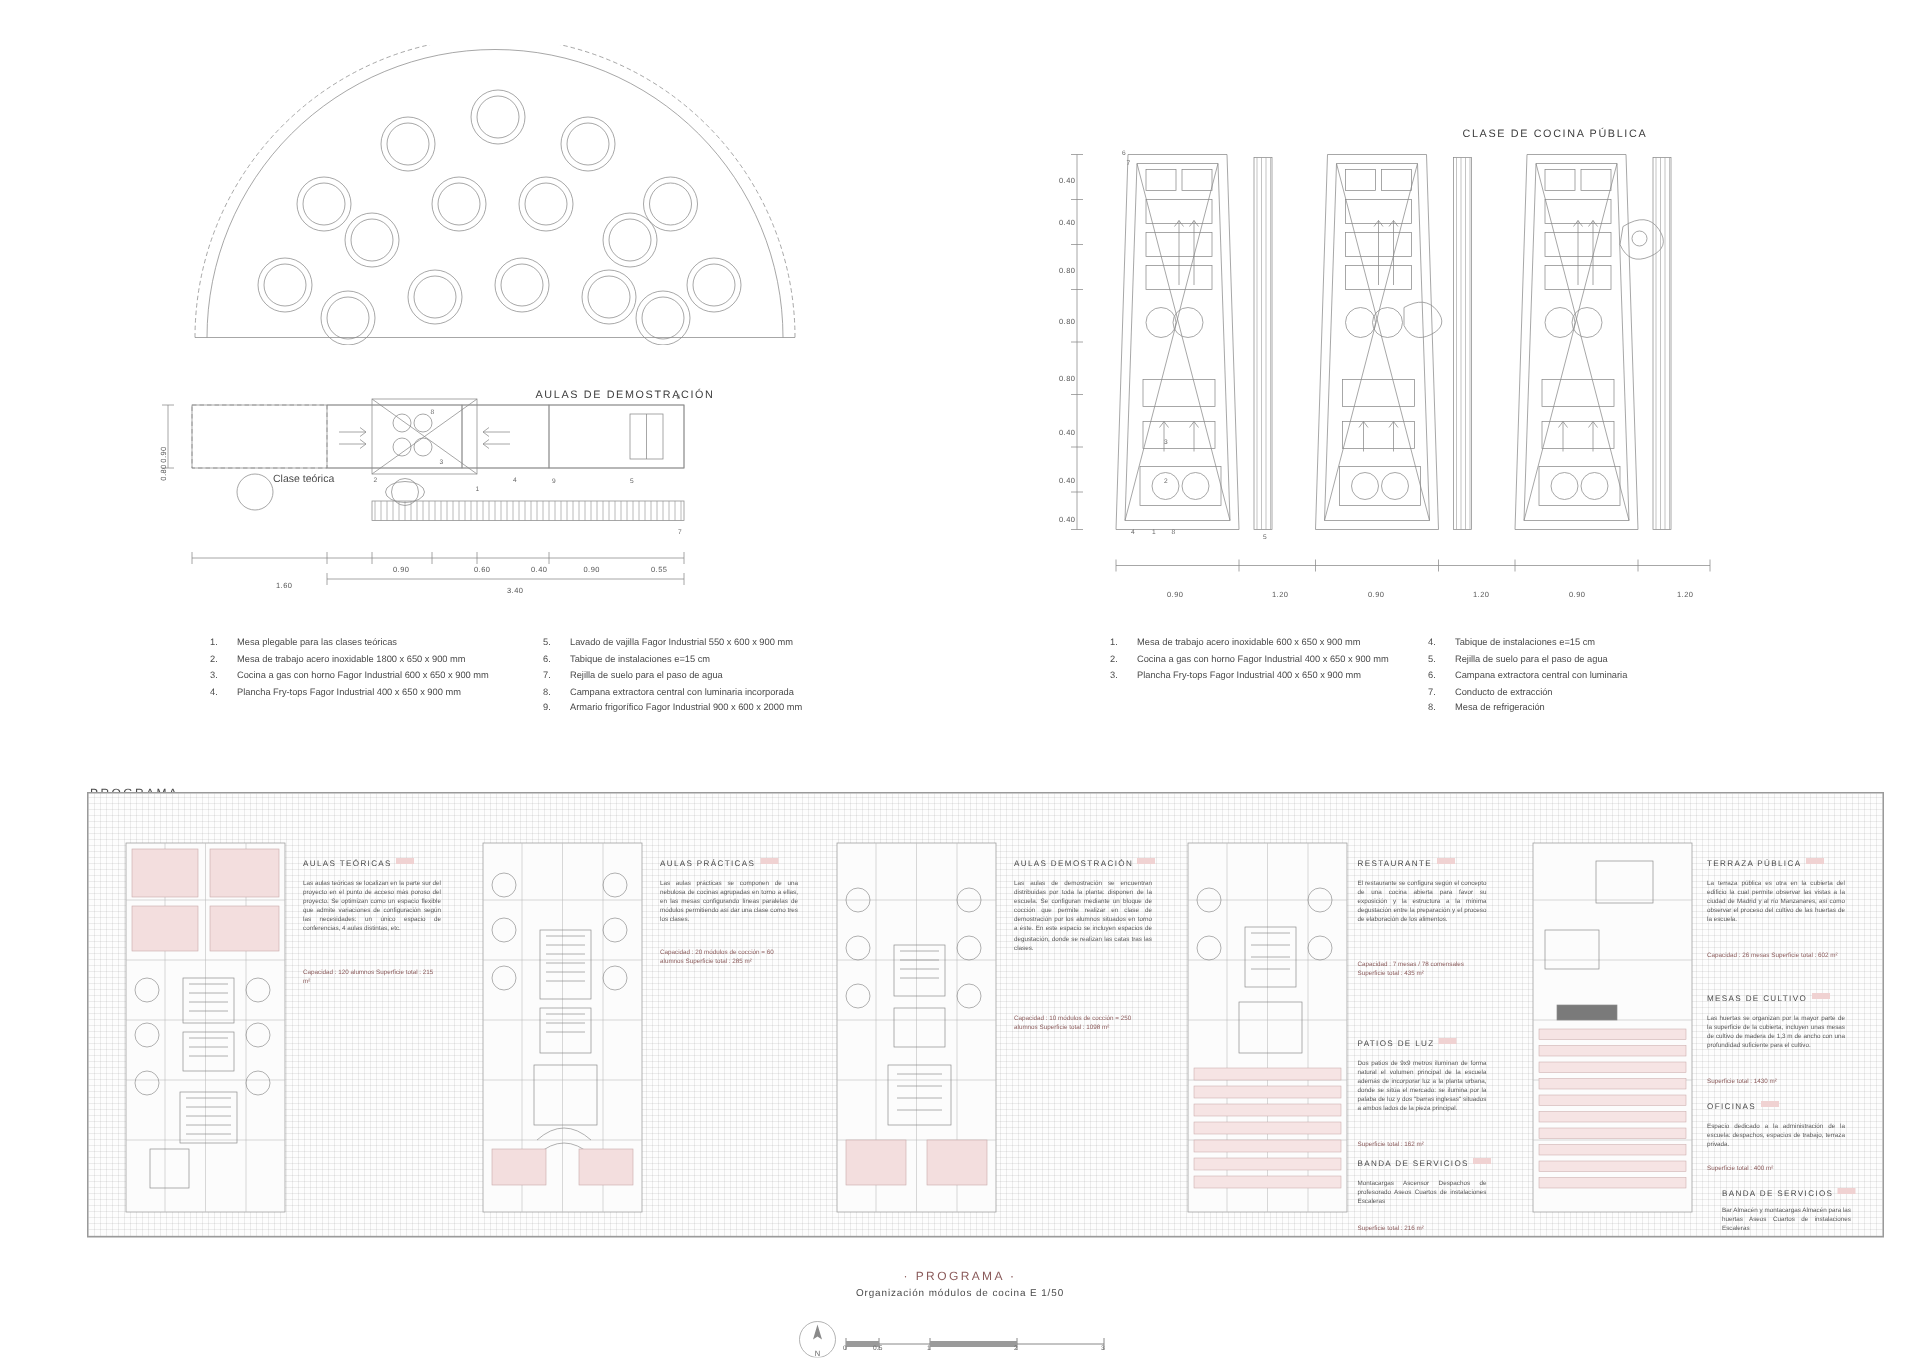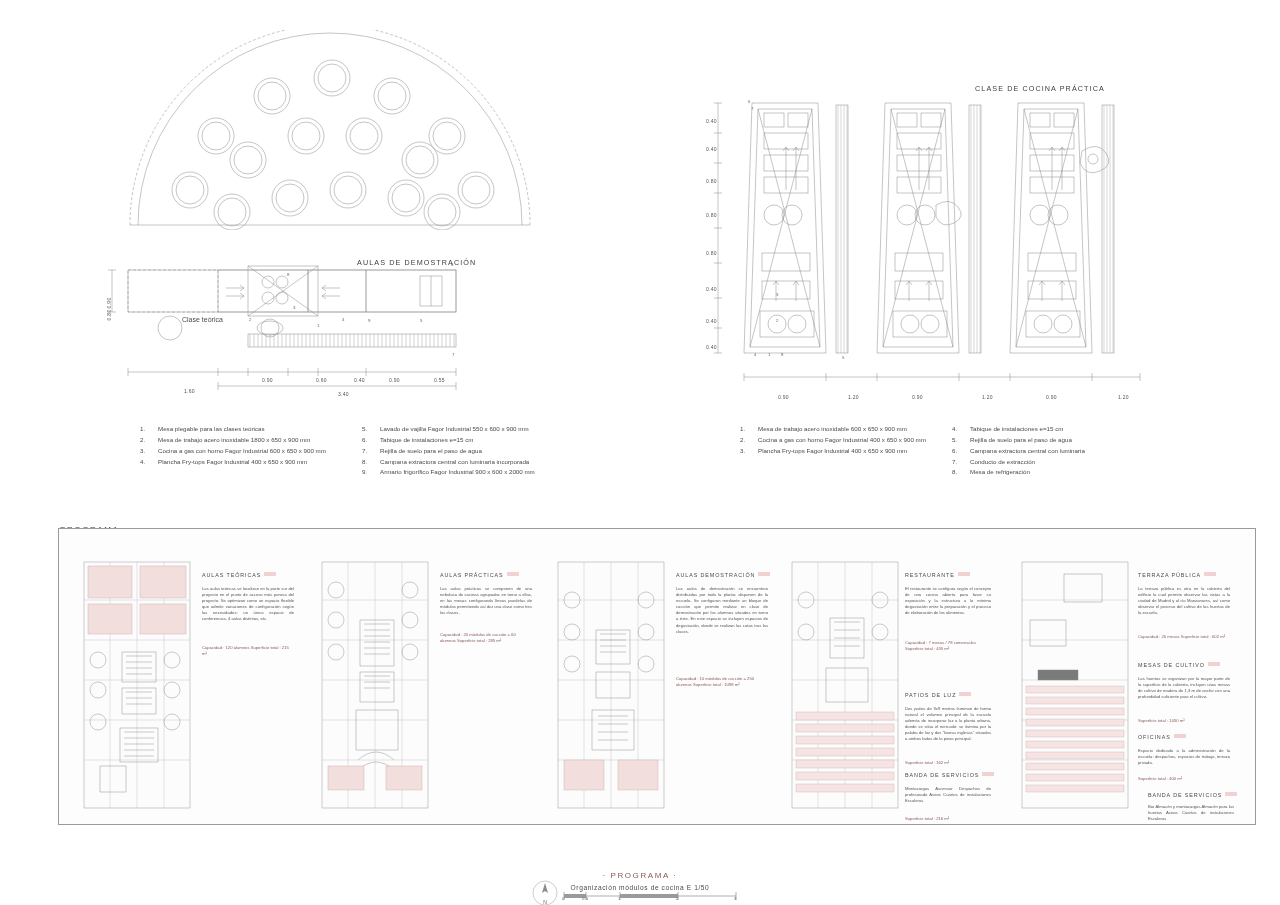--- a/index.html
+++ b/index.html
@@ -45,21 +45,21 @@
       #fdfdfd;
   }
   #programa-label{left:60px;top:518px;}
   #programa-label .t{font-size:8px;letter-spacing:1.6px;color:#4a4a4a;}
   .col-text{position:absolute;font-size:4.2px;line-height:1.45;color:#555;width:86px;text-align:justify;}
   .col-title{position:absolute;font-size:5.4px;letter-spacing:.9px;color:#4a4a4a;}
   .col-title .sq{display:inline-block;width:12px;height:4px;background:#f0d2d2;margin-left:3px;vertical-align:1px;}
   .col-sub{position:absolute;font-size:4.2px;line-height:1.5;color:#8a5a5a;width:86px;}
 
   
-  #bottom-title{left:0;top:846px;width:1280px;text-align:center;margin-top:25px;}
+  #bottom-title{left:0;top:846px;width:1280px;text-align:center;}
   #bottom-title .a{font-size:8px;letter-spacing:1.6px;color:#8a5a5a;}
   #bottom-title .b{font-size:6.6px;letter-spacing:.6px;color:#4a4a4a;margin-top:4px;}
   #scalebar{left:560px;top:888px;}
   #northmark{left:530px;top:878px;}
 </style>
 </head>
 <body>
 
 <div class="sheet">
 
@@ -208,21 +208,21 @@
       <line x1="118" y1="132" x2="118" y2="140"></line>
       <line x1="356" y1="132" x2="356" y2="140"></line>
       <line x1="12" y1="20" x2="12" y2="62"></line>
       <line x1="8" y1="20" x2="16" y2="20"></line>
       <line x1="8" y1="62" x2="16" y2="62"></line>
     </g>
   </svg>
 
   <div class="abs ttl" style="left:357px;top:258px;">AULAS DE DEMOSTRACIÓN</div>
   <div class="abs" style="left:182px;top:316px;font-size:7px;color:#4a4a4a;">Clase teórica</div>
-  <div class="abs ttl" style="left:975px;top:84px;">CLASE DE COCINA PRÁCTICA</div>
+  <div class="abs ttl" style="left:975px;top:84px;">CLASE DE COCINA PÚBLICA</div>
 
   <div class="abs dim" style="left:184px;top:388px;">1.60</div>
   <div class="abs dim" style="left:262px;top:377px;">0.90</div>
   <div class="abs dim" style="left:316px;top:377px;">0.60</div>
   <div class="abs dim" style="left:354px;top:377px;">0.40</div>
   <div class="abs dim" style="left:389px;top:377px;">0.90</div>
   <div class="abs dim" style="left:434px;top:377px;">0.55</div>
   <div class="abs dim" style="left:338px;top:391px;">3.40</div>
   <div class="abs dim" style="left:104px;top:300px;transform:rotate(-90deg);">0.90</div>
   <div class="abs dim" style="left:104px;top:312px;transform:rotate(-90deg);">0.80</div>

